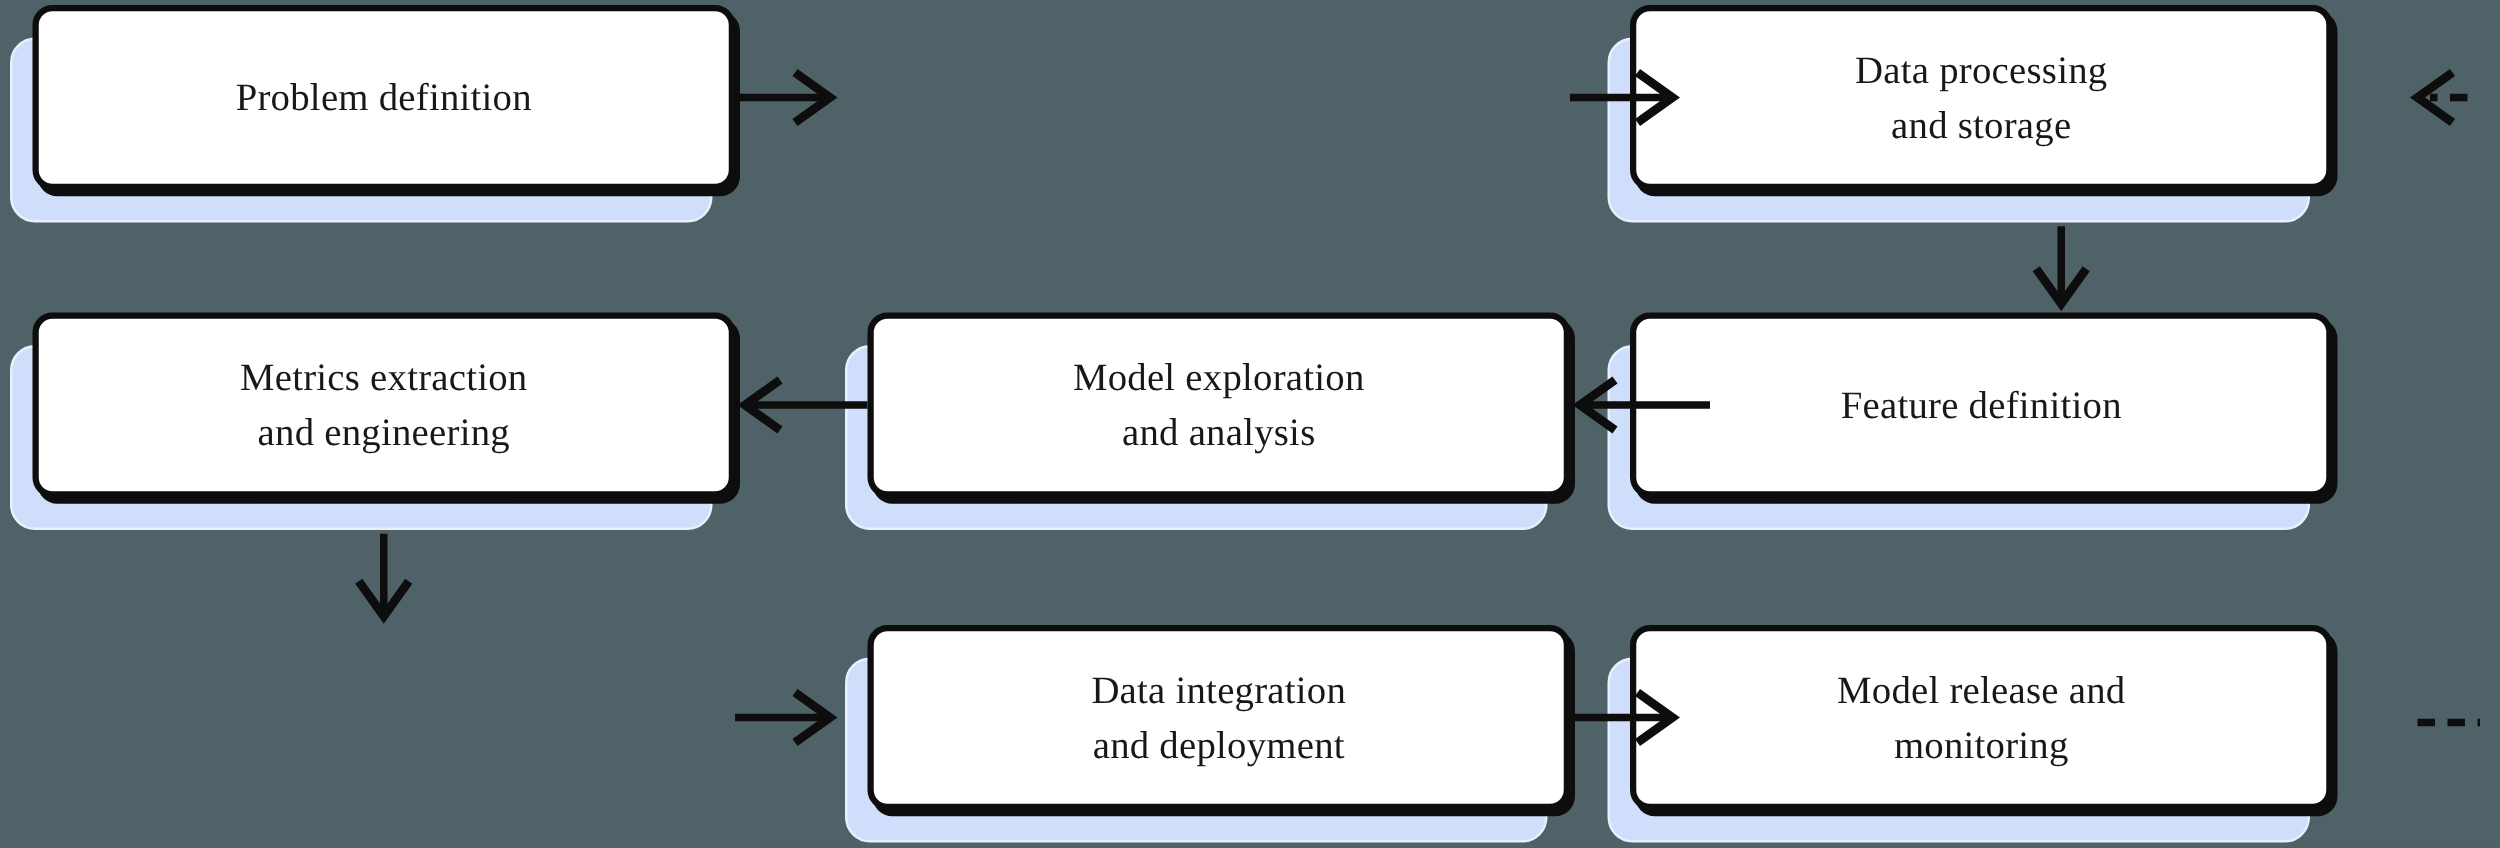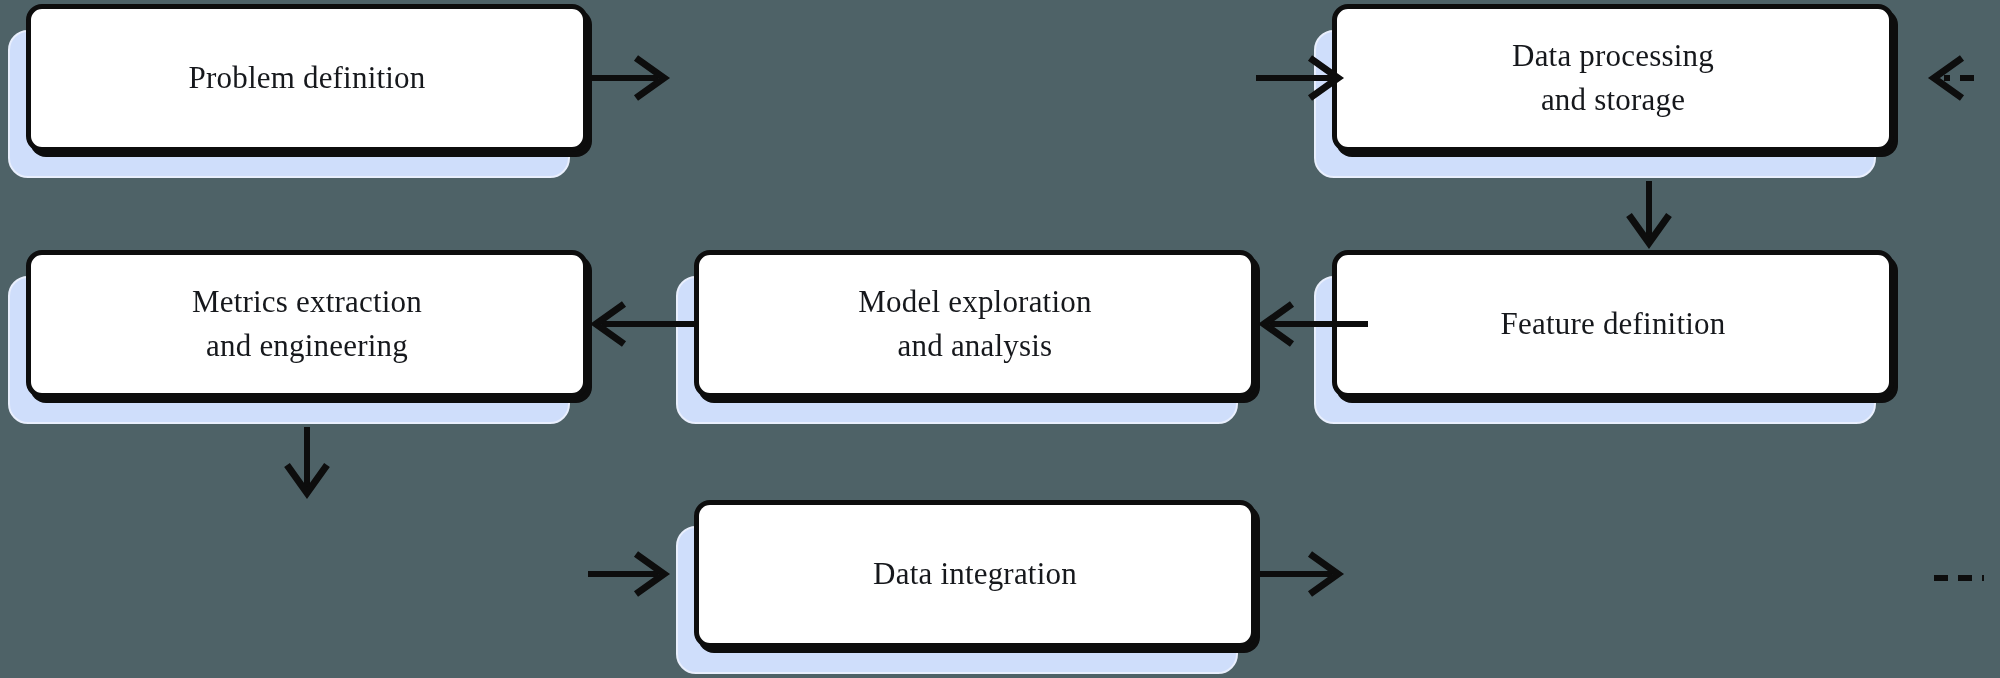--- a/index.html
+++ b/index.html
@@ -14,21 +14,21 @@
   html,body{margin:0;padding:0;}
   body{background:var(--background);}
   .canvas{
     position:relative;
     width:1984px;height:678px;
     background:var(--background);
     overflow:hidden;
     font-family:Liberation Serif, serif;
   }
   .node{position:absolute;width:562px;height:148px;}
-  .c0{left:26px}.c1{left:694px}.c2{left:1332px}
+  .c0{left:26px}.c1{left:694px}.c2{left:1304px}
   .r0{top:4px}.r1{top:250px}.r2{top:500px}
   .shadow{
     position:absolute;inset:0;
     border-radius:20px;
     background:var(--node-shadow);
     border:2px solid var(--node-shadow-rim);
     transform:translate(-18px,26px);
   }
   .box{
     position:absolute;inset:0;
@@ -93,23 +93,31 @@
       <span class="line">Feature definition</span>
       <span class="line"></span>
     </div>
   </div>
 
 
   <div class="node r2 c1">
     <div class="shadow"></div>
     <div class="box">
       <span class="line">Data integration</span>
+      <span class="line">and deployment</span>
     </div>
   </div>
 
+  <div class="node r2 c2">
+    <div class="shadow"></div>
+    <div class="box">
+      <span class="line">Model release and</span>
+      <span class="line">monitoring</span>
+    </div>
+  </div>
 
   <svg class="edges" viewBox="0 0 2000 678" xmlns="http://www.w3.org/2000/svg">
       <g>
         <path d="M 588 78 L 658 78" fill="none" stroke="#0d0d0d" stroke-width="6"></path>
         <path d="M 636 58 L 664 78 L 636 98" fill="none" stroke="#0d0d0d" stroke-width="7" stroke-linejoin="miter"></path>
       </g>
       <g>
         <path d="M 1256 78 L 1332 78" fill="none" stroke="#0d0d0d" stroke-width="6"></path>
         <path d="M 1310 58 L 1338 78 L 1310 98" fill="none" stroke="#0d0d0d" stroke-width="7" stroke-linejoin="miter"></path>
       </g>

